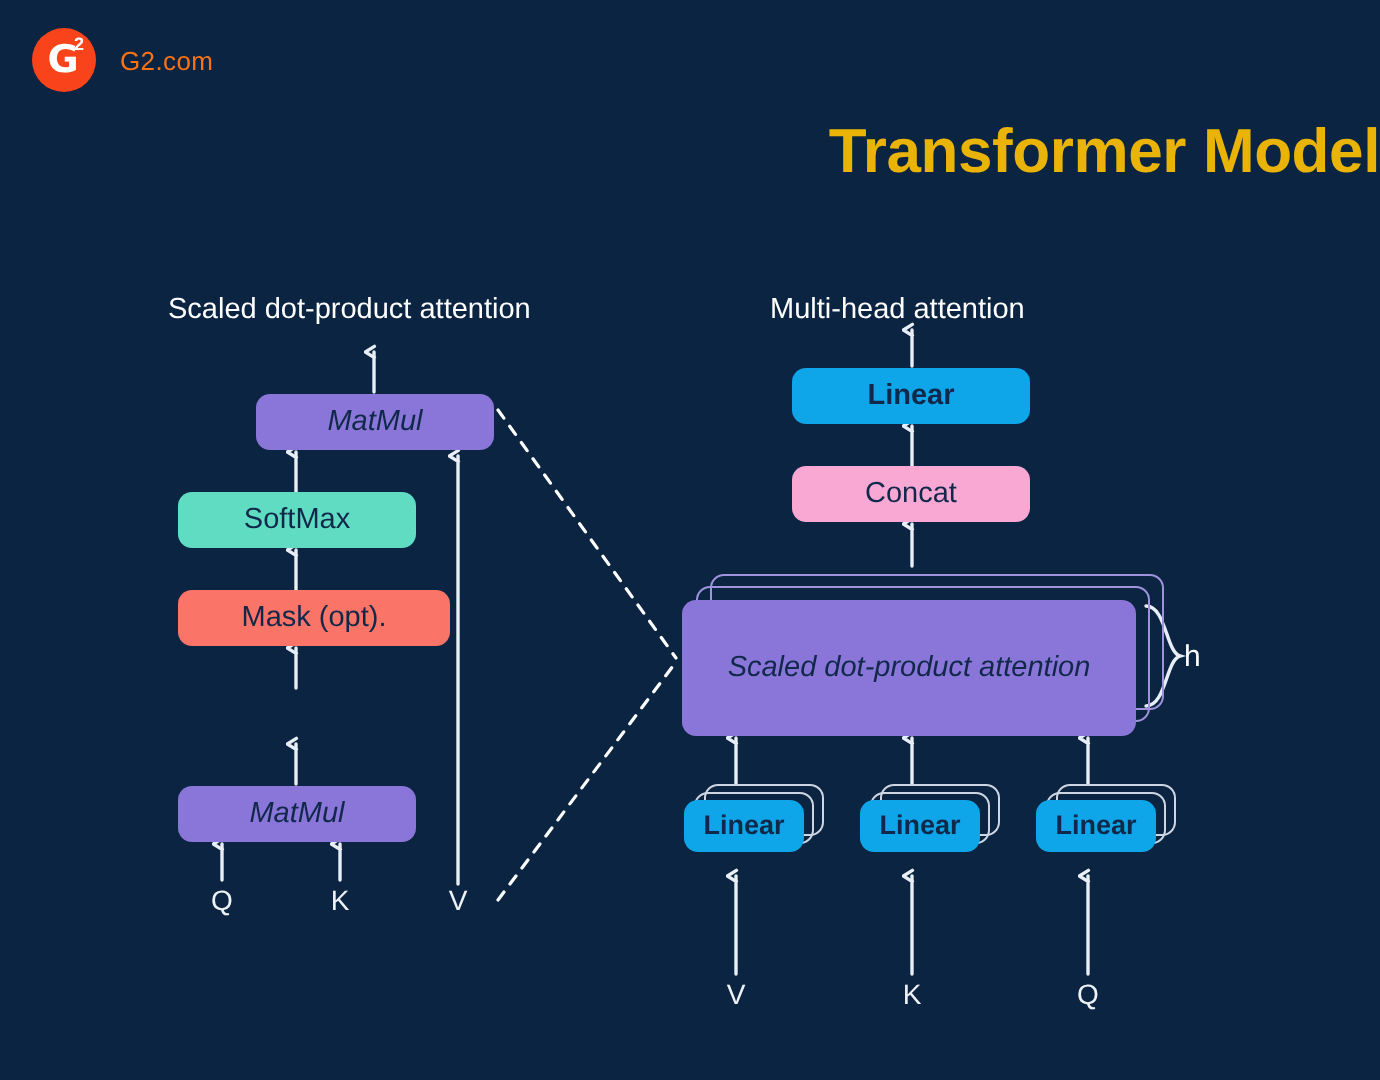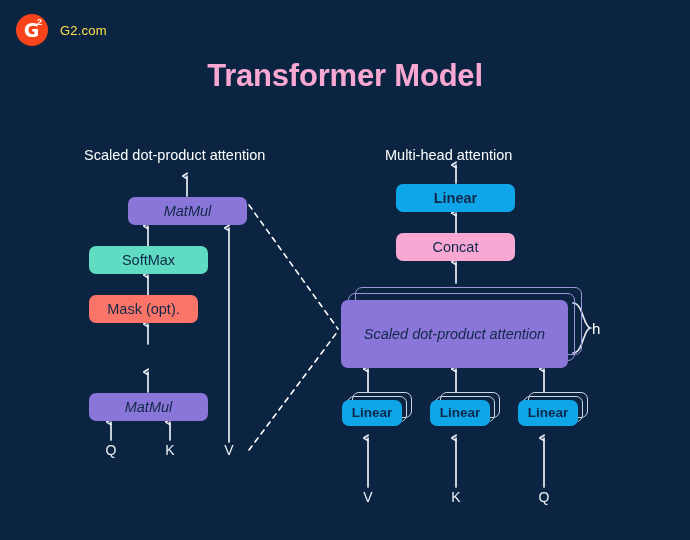--- a/index.html
+++ b/index.html
@@ -56,33 +56,33 @@
   .brand-logo .sup2 {
     position: absolute;
     right: 6px;
     top: 4px;
     color: #ffffff;
     font-size: 9px;
     font-weight: bold;
     line-height: 1;
   }
   .brand-name {
-    color: #fde047;
+    color: #f97316;
     font-size: 13px;
     letter-spacing: .2px;
   }
 
   
   .page-title {
     position: absolute;
     left: 0;
     top: 58px;
     width: 690px;
-    text-align: center;
-    color: #f9a8d4;
+    text-align: right;
+    color: #eab308;
     font-size: 31px;
     font-weight: bold;
     letter-spacing: -0.2px;
   }
 
   
   .section-caption {
     position: absolute;
     color: #ffffff;
     font-size: 14.5px;
@@ -208,21 +208,21 @@
     </g>
 
     <g stroke="#ffffff" stroke-width="1.6" fill="none" stroke-dasharray="5 5" stroke-linecap="round">
       <line x1="249" y1="205" x2="338" y2="329"></line>
       <line x1="249" y1="450" x2="338" y2="331"></line>
     </g>
   </svg>
 
   <div class="node purple" style="left:128px; top:197px; width:119px; height:28px;">MatMul</div>
   <div class="node teal" style="left:89px; top:246px; width:119px; height:28px;">SoftMax</div>
-  <div class="node coral" style="left:89px; top:295px; width:109px; height:28px;">Mask (opt).</div>
+  <div class="node coral" style="left:89px; top:295px; width:136px; height:28px;">Mask (opt).</div>
   <div class="node purple" style="left:89px; top:393px; width:119px; height:28px;">MatMul</div>
 
   <div class="qkv-label" style="left:101px; top:442px;">Q</div>
   <div class="qkv-label" style="left:160px; top:442px;">K</div>
   <div class="qkv-label" style="left:219px; top:442px;">V</div>
 
   <div class="node lav" style="left:396px; top:184px; width:119px; height:28px;">Linear</div>
   <div class="node yellow" style="left:396px; top:233px; width:119px; height:28px;">Concat</div>
 
   <div class="ghost" style="left:355px; top:287px; width:227px; height:68px;"></div>

